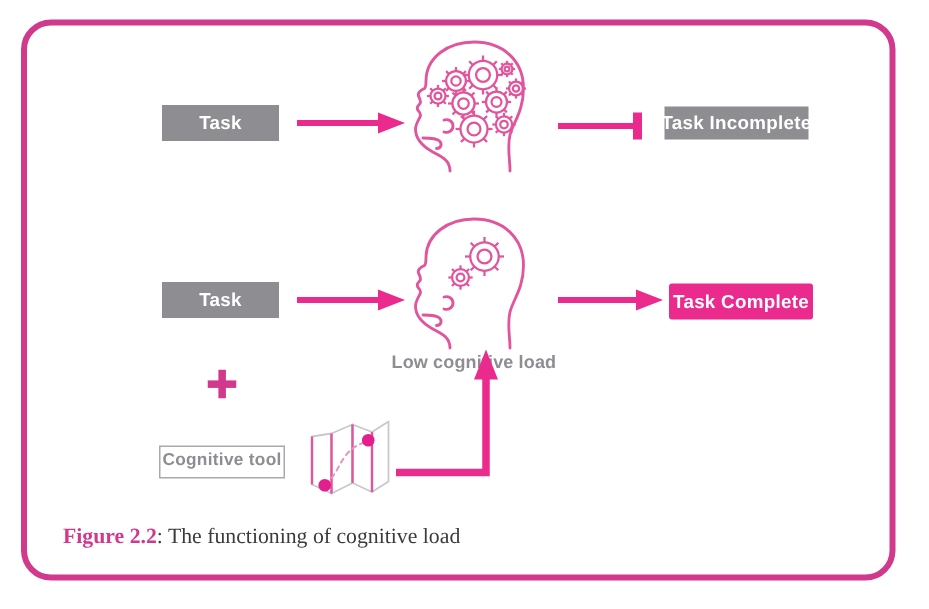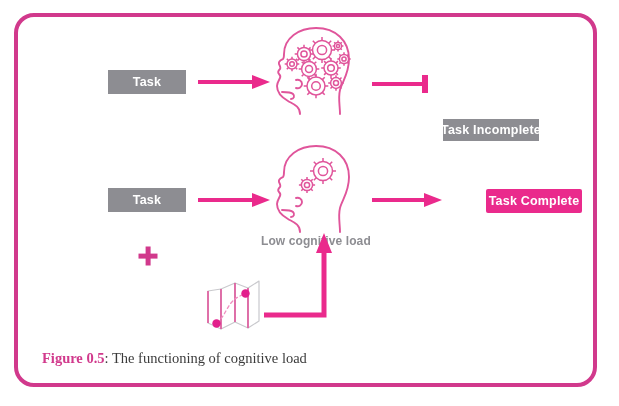--- a/index.html
+++ b/index.html
@@ -50,21 +50,20 @@
   .box-gray {
     background: #8d8d92;
     color: #ffffff;
     font-size: 12.5px;
   }
   .box-pink {
     background: #ea2a8c;
     color: #ffffff;
     font-size: 12.5px;
     border-radius: 2px;
-    margin-left: 40px;
   }
   .box-outline {
     background: #ffffff;
     color: #8d8d92;
     border: 1.5px solid #a9a9ad;
     font-size: 11.5px;
   }
 
   
   .cap {
@@ -266,21 +265,21 @@
   </div>
 
 
   <div class="layer" style="left:372px; top:72px;">
     <svg width="60" height="24" viewBox="0 0 60 24" aria-hidden="true">
       <line x1="0" y1="12" x2="50" y2="12" stroke="#ea2a8c" stroke-width="4"></line>
       <rect x="50" y="3" width="6" height="18" fill="#ea2a8c"></rect>
     </svg>
   </div>
 
-  <div class="box box-gray" style="left:443px; top:71px; width:96px; height:22px;margin-top:48px;">Task Incomplete</div>
+  <div class="box box-gray" style="left:443px; top:71px; width:96px; height:22px;">Task Incomplete</div>
 
   <div class="box box-gray" style="left:108px; top:188px; width:78px; height:24px;">Task</div>
 
   <div class="layer" style="left:198px; top:190px;">
     <svg width="74" height="20" viewBox="0 0 74 20" aria-hidden="true">
       <line x1="0" y1="10" x2="54" y2="10" stroke="#ea2a8c" stroke-width="4"></line>
       <polygon points="54,3 72,10 54,17" fill="#ea2a8c"></polygon>
     </svg>
   </div>
 
@@ -342,20 +341,21 @@
 
   <div class="box box-pink" style="left:446px; top:189px; width:96px; height:24px;">Task Complete</div>
 
   <div class="layer" style="left:136px; top:244px;">
     <svg width="24" height="24" viewBox="0 0 24 24" aria-hidden="true">
       <rect x="9.6" y="2.5" width="5" height="19" fill="#d1398c"></rect>
       <rect x="2.5" y="9.6" width="19" height="5" fill="#d1398c"></rect>
     </svg>
   </div>
 
+  <div class="box box-outline" style="left:106px; top:297px; width:84px; height:22px;">Cognitive tool</div>
 
   <div class="layer" style="left:204px; top:277px;">
     <svg width="58" height="56" viewBox="0 0 58 56" aria-hidden="true">
       <g fill="#ffffff" stroke="#c9c9cd" stroke-width="1.2" stroke-linejoin="round">
         <path d="M4 14 L4 46 L17 52 L17 12 Z"></path>
         <path d="M17 12 L17 52 L31 45 L31 6 Z"></path>
         <path d="M31 6 L31 45 L44 51 L44 11 Z"></path>
         <path d="M44 11 L44 51 L55 44 L55 4 Z"></path>
       </g>
       <g fill="none" stroke="#e0559b" stroke-width="1.6" stroke-linejoin="round">
@@ -371,16 +371,16 @@
   </div>
 
   <div class="layer" style="left:262px; top:233px;">
     <svg width="78" height="86" viewBox="0 0 78 86" aria-hidden="true">
       <polyline points="2,82 62,82 62,18" fill="none" stroke="#ea2a8c" stroke-width="5" stroke-linecap="butt" stroke-linejoin="miter"></polyline>
       <polygon points="54,20 62,0 70,20" fill="#ea2a8c"></polygon>
     </svg>
   </div>
 
   <div class="figcaption">
-    <span class="fignum">Figure 0.5</span><span>:</span><span> The functioning of cognitive load</span>
+    <span class="fignum">Figure 2.2</span><span>:</span><span> The functioning of cognitive load</span>
   </div>
 
 </div>
 
 </body></html>

